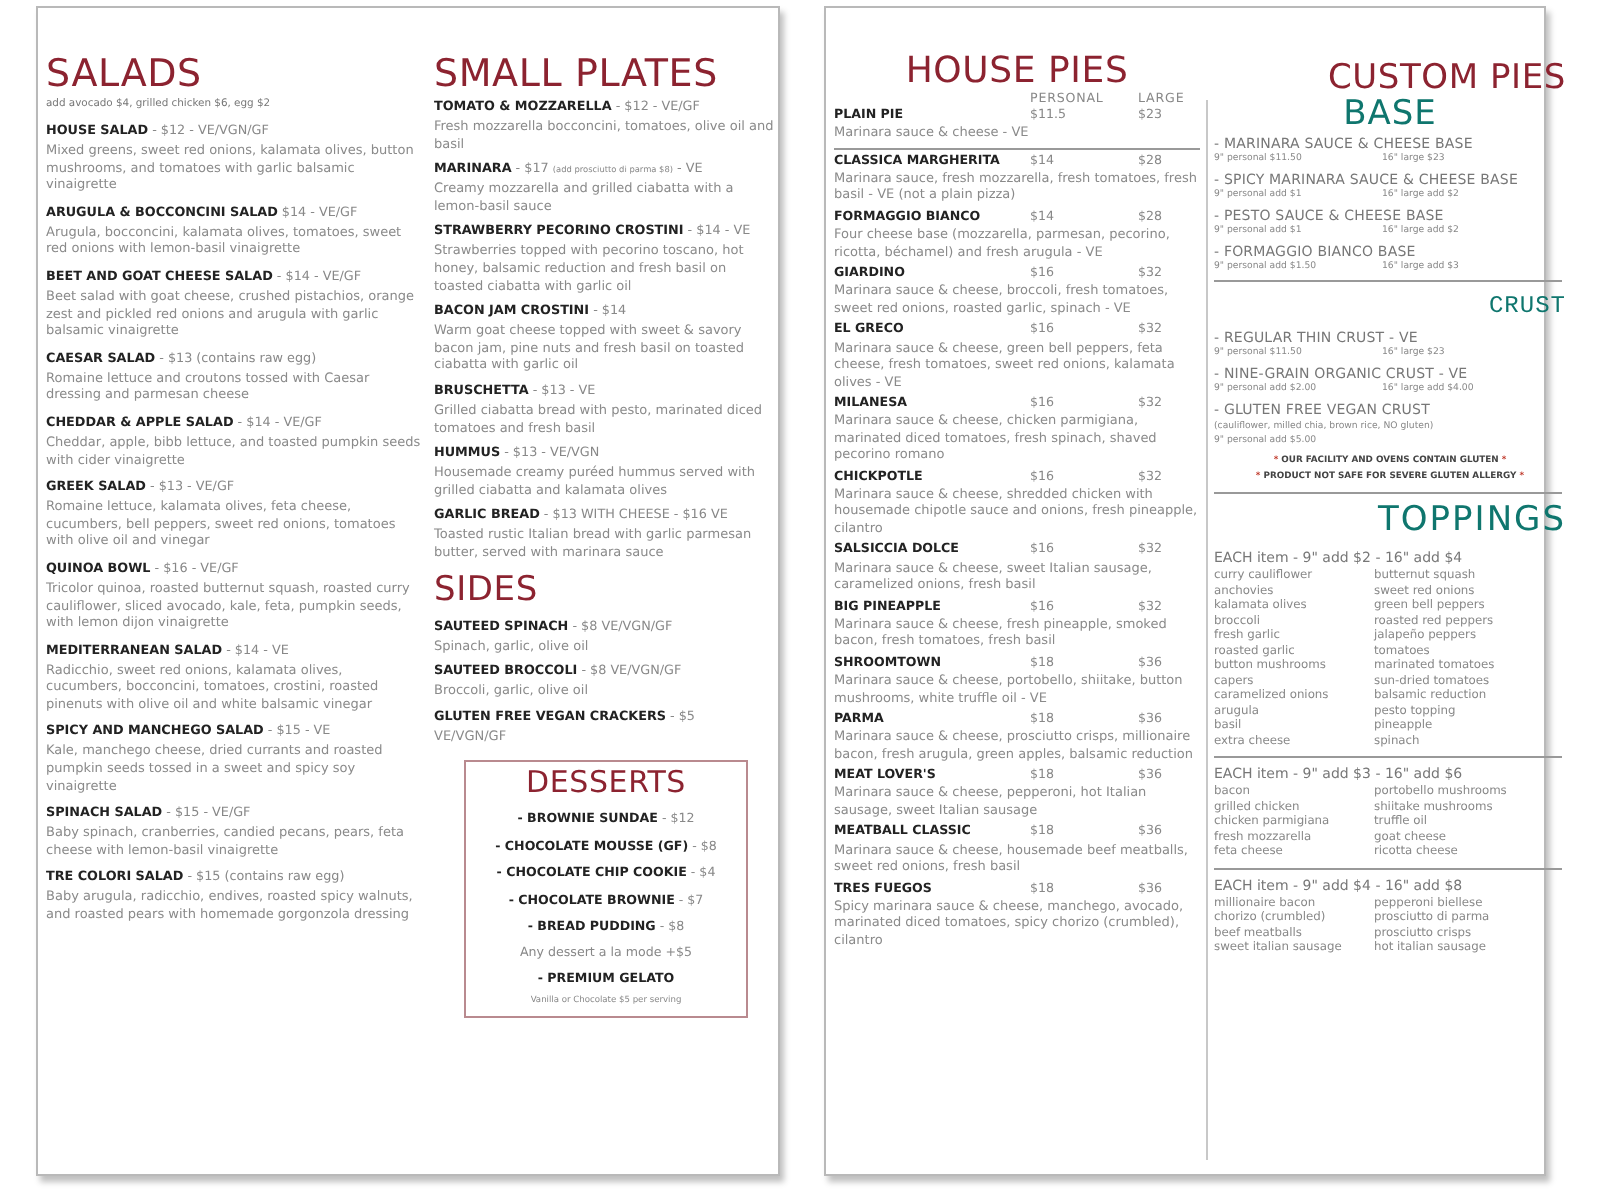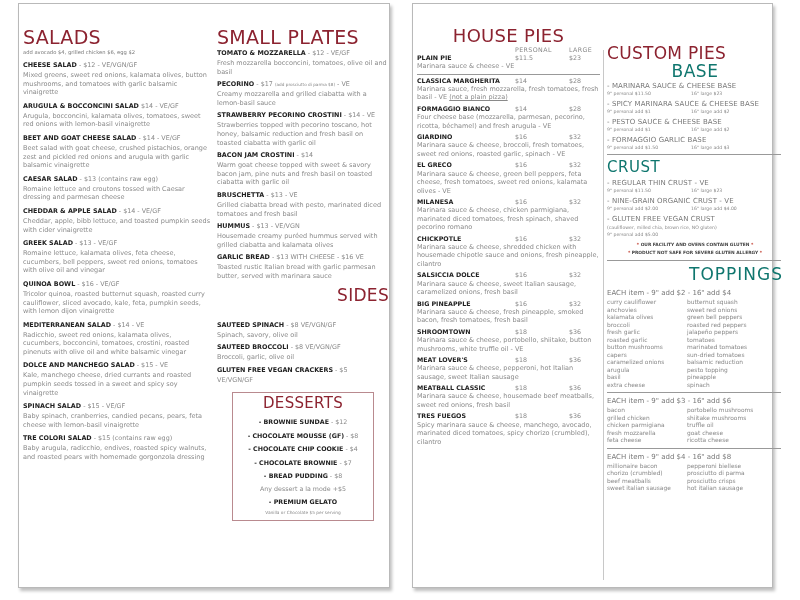--- a/index.html
+++ b/index.html
@@ -25,21 +25,21 @@
   .item { margin-bottom: 5px; }
   .item-head { font-size: 6.4px; line-height: 9px; color: #888; }
   .item-name { font-weight: bold; color: #222; margin-top: 20px; }
   .item-desc { font-size: 6.5px; line-height: 8.6px; color: #8a8a8a; margin-top: 1px; }
   .item-note-small { font-size: 4.2px; color: #888; }
 
   #plates-col { left: 198px; width: 172px; }
   #plates-title { font-size: 19px; margin-top: 6px; line-height: 22px; margin-bottom: 1px; }
   #plates-col .item { margin-bottom: 4px; }
 
-  #sides-title { font-size: 17px; line-height: 20px; margin-top: 1px; margin-bottom: 16px; text-align: right; }
+  #sides-title { font-size: 17px; line-height: 20px; margin-top: 1px; margin-bottom: 4px; }
 
   #desserts-box {
     margin: 8px auto 0 auto; width: 142px;
     border: 1px solid #b98a8f; padding: 2px 4px 4px 4px; text-align: center;
   }
   #desserts-title { font-size: 15px; line-height: 17px; margin-bottom: 3px; }
   .dessert { font-size: 6.3px; line-height: 13.4px; color: #222; font-weight: bold; }
   .dessert .price { font-weight: normal; color: #888; }
   #dessert-alamode { font-size: 6.3px; color: #888; line-height: 13px; }
   #gelato-note { font-size: 4.3px; color: #888; line-height: 7px; }
@@ -48,52 +48,52 @@
   #housepies-col { left: 4px; width: 183px; }
   #housepies-title { font-size: 18px; line-height: 20px; text-align: center; margin-top: 6px; }
   .pie-col-heads { display: flex; font-size: 6.3px; color: #888; letter-spacing: 0.4px; height: 8px; line-height: 8px; }
   .pie-row { display: flex; font-size: 6.3px; line-height: 8.2px; }
   .pie-name { width: 98px; font-weight: bold; color: #222; }
   .pie-p { width: 54px; color: #888; }
   .pie-l { width: 30px; color: #888; }
   .pie-desc { font-size: 6.5px; line-height: 8.5px; color: #8a8a8a; }
   .pie { margin-bottom: 3px; }
   .pie-divider { border-top: 1px solid #999; margin: 2px 0 2px 0; }
-  .underline { text-decoration: underline; }
+  .underline { }
   .hl { background: #fdfbe5; }
 
   #vline { position: absolute; left: 190px; top: 46px; width: 1px; height: 530px; background: #c8c8c8; }
 
   #custom-col { left: 194px; width: 176px; }
-  #custom-title { font-size: 17px; line-height: 18px; text-align: left; margin-top: 24px; }
+  #custom-title { font-size: 17px; line-height: 18px; text-align: right; margin-top: 10px; }
   #base-title { font-size: 17px; line-height: 18px; text-align: center; margin-bottom: 2px; }
   .opt { margin-bottom: 3px; }
   .opt-name { font-size: 7px; color: #777; letter-spacing: 0.1px; line-height: 9px; }
   .opt-prices { display: flex; font-size: 4.6px; color: #888; line-height: 6px; }
   .opt-prices span:first-child { width: 84px; }
   .section-rule { border-top: 1px solid #999; margin: 3px 2px 3px 0; }
-  #crust-title { font-size: 15px; line-height: 19px; text-align: left; margin-bottom: 2px; }
+  #crust-title { font-size: 12px; line-height: 19px; text-align: right; margin-bottom: 2px; font-family: Liberation Mono, monospace; }
   .crust-sub { font-size: 4.6px; color: #888; line-height: 7px; }
   .gluten-warning { font-size: 4.4px; color: #444; font-weight: bold; text-align: center; line-height: 8px; }
   .gluten-warning .star { color: #c0392b; }
   #toppings-title { font-size: 17px; line-height: 20px; text-align: right; margin: 1px 0 4px 0; letter-spacing: 1px; }
   .tier-head { font-size: 7px; color: #777; line-height: 10px; margin-bottom: 1px; }
   .tier-list { display: grid; grid-template-columns: 80px 96px; font-size: 5.9px; color: #888; line-height: 7.5px; }
 </style>
 </head>
 <body>
 
 <div class="page" id="page-left">
 
   <div class="col" id="salads-col">
     <div id="salads-title" class="heading-red">SALADS</div>
     <div id="salads-note">add avocado $4, grilled chicken $6, egg $2</div>
     <div id="salads-list">
         <div class="item">
-          <div class="item-head"><span class="item-name">CHEESE SALAD</span><span> - $12 - VE/VGN/GF</span></div>
+          <div class="item-head"><span class="item-name">HOUSE SALAD</span><span> - $12 - VE/VGN/GF</span></div>
           <div class="item-desc">Mixed greens, sweet red onions, kalamata olives, button mushrooms, and tomatoes with garlic balsamic vinaigrette</div>
         </div>
         <div class="item">
           <div class="item-head"><span class="item-name">ARUGULA &amp; BOCCONCINI SALAD</span><span> $14 - VE/GF</span></div>
           <div class="item-desc">Arugula, bocconcini, kalamata olives, tomatoes, sweet red onions with lemon-basil vinaigrette</div>
         </div>
         <div class="item">
           <div class="item-head"><span class="item-name">BEET AND GOAT CHEESE SALAD</span><span> - $14 - VE/GF</span></div>
           <div class="item-desc">Beet salad with goat cheese, crushed pistachios, orange zest and pickled red onions and arugula with garlic balsamic vinaigrette</div>
         </div>
@@ -111,21 +111,21 @@
         </div>
         <div class="item">
           <div class="item-head"><span class="item-name">QUINOA BOWL</span><span> - $16 - VE/GF</span></div>
           <div class="item-desc">Tricolor quinoa, roasted butternut squash, roasted curry cauliflower, sliced avocado, kale, feta, pumpkin seeds, with lemon dijon vinaigrette</div>
         </div>
         <div class="item">
           <div class="item-head"><span class="item-name">MEDITERRANEAN SALAD</span><span> - $14 - VE</span></div>
           <div class="item-desc">Radicchio, sweet red onions, kalamata olives, cucumbers, bocconcini, tomatoes, crostini, roasted pinenuts with olive oil and white balsamic vinegar</div>
         </div>
         <div class="item">
-          <div class="item-head"><span class="item-name">DOLCE AND MANCHEGO SALAD</span><span> - $15 - VE</span></div>
+          <div class="item-head"><span class="item-name">SPICY AND MANCHEGO SALAD</span><span> - $15 - VE</span></div>
           <div class="item-desc">Kale, manchego cheese, dried currants and roasted pumpkin seeds tossed in a sweet and spicy soy vinaigrette</div>
         </div>
         <div class="item">
           <div class="item-head"><span class="item-name">SPINACH SALAD</span><span> - $15 - VE/GF</span></div>
           <div class="item-desc">Baby spinach, cranberries, candied pecans, pears, feta cheese with lemon-basil vinaigrette</div>
         </div>
         <div class="item">
           <div class="item-head"><span class="item-name">TRE COLORI SALAD</span><span> - $15 (contains raw egg)</span></div>
           <div class="item-desc">Baby arugula, radicchio, endives, roasted spicy walnuts, and roasted pears with homemade gorgonzola dressing</div>
         </div>
@@ -133,21 +133,21 @@
   </div>
 
   <div class="col" id="plates-col">
     <div id="plates-title" class="heading-red">SMALL PLATES</div>
     <div id="plates-list">
         <div class="item">
           <div class="item-head"><span class="item-name">TOMATO &amp; MOZZARELLA</span><span> - $12 - VE/GF</span><span class="item-note-small"></span><span></span></div>
           <div class="item-desc">Fresh mozzarella bocconcini, tomatoes, olive oil and basil</div>
         </div>
         <div class="item">
-          <div class="item-head"><span class="item-name">PECORINO</span><span> - $17 </span><span class="item-note-small">(add prosciutto di parma $8)</span><span> - VE</span></div>
+          <div class="item-head"><span class="item-name">MARINARA</span><span> - $17 </span><span class="item-note-small">(add prosciutto di parma $8)</span><span> - VE</span></div>
           <div class="item-desc">Creamy mozzarella and grilled ciabatta with a lemon-basil sauce</div>
         </div>
         <div class="item">
           <div class="item-head"><span class="item-name">STRAWBERRY PECORINO CROSTINI</span><span> - $14 - VE</span><span class="item-note-small"></span><span></span></div>
           <div class="item-desc">Strawberries topped with pecorino toscano, hot honey, balsamic reduction and fresh basil on toasted ciabatta with garlic oil</div>
         </div>
         <div class="item">
           <div class="item-head"><span class="item-name">BACON JAM CROSTINI</span><span> - $14</span><span class="item-note-small"></span><span></span></div>
           <div class="item-desc">Warm goat cheese topped with sweet &amp; savory bacon jam, pine nuts and fresh basil on toasted ciabatta with garlic oil</div>
         </div>
@@ -162,21 +162,21 @@
         <div class="item">
           <div class="item-head"><span class="item-name">GARLIC BREAD</span><span> - $13 WITH CHEESE - $16 VE</span><span class="item-note-small"></span><span></span></div>
           <div class="item-desc">Toasted rustic Italian bread with garlic parmesan butter, served with marinara sauce</div>
         </div>
       </div>
 
     <div id="sides-title" class="heading-red">SIDES</div>
     <div id="sides-list">
         <div class="item">
           <div class="item-head"><span class="item-name">SAUTEED SPINACH</span><span> - $8 VE/VGN/GF</span></div>
-          <div class="item-desc">Spinach, savory, olive oil</div>
+          <div class="item-desc">Spinach, garlic, olive oil</div>
         </div>
         <div class="item">
           <div class="item-head"><span class="item-name">SAUTEED BROCCOLI</span><span> - $8 VE/VGN/GF</span></div>
           <div class="item-desc">Broccoli, garlic, olive oil</div>
         </div>
         <div class="item">
           <div class="item-head"><span class="item-name">GLUTEN FREE VEGAN CRACKERS</span><span> - $5</span></div>
           <div class="item-desc">VE/VGN/GF</div>
         </div>
       </div>
@@ -283,20 +283,28 @@
         <div class="pie">
           <div class="pie-row">
             <span class="pie-name">SHROOMTOWN</span>
             <span class="pie-p">$18</span>
             <span class="pie-l">$36</span>
           </div>
           <div class="pie-desc"><span>Marinara sauce &amp; cheese, portobello, shiitake, button mushrooms, white truffle oil - VE</span><span class="underline"></span></div>
         </div>
         <div class="pie">
           <div class="pie-row">
+            <span class="pie-name">PARMA</span>
+            <span class="pie-p">$18</span>
+            <span class="pie-l">$36</span>
+          </div>
+          <div class="pie-desc"><span>Marinara sauce &amp; cheese, prosciutto crisps, millionaire bacon, fresh arugula, green apples, balsamic reduction</span><span class="underline"></span></div>
+        </div>
+        <div class="pie">
+          <div class="pie-row">
             <span class="pie-name">MEAT LOVER'S</span>
             <span class="pie-p">$18</span>
             <span class="pie-l">$36</span>
           </div>
           <div class="pie-desc"><span>Marinara sauce &amp; cheese, pepperoni, hot Italian sausage, sweet Italian sausage</span><span class="underline"></span></div>
         </div>
         <div class="pie">
           <div class="pie-row">
             <span class="pie-name">MEATBALL CLASSIC</span>
             <span class="pie-p">$18</span>
@@ -336,21 +344,21 @@
           </div>
         </div>
         <div class="opt">
           <div class="opt-name">- PESTO SAUCE &amp; CHEESE BASE</div>
           <div class="opt-prices">
             <span>9" personal add $1</span>
             <span>16" large add $2</span>
           </div>
         </div>
         <div class="opt">
-          <div class="opt-name">- FORMAGGIO GARLIC BASE</div>
+          <div class="opt-name">- FORMAGGIO BIANCO BASE</div>
           <div class="opt-prices">
             <span>9" personal add $1.50</span>
             <span>16" large add $3</span>
           </div>
         </div>
       </div>
 
     <div class="section-rule"></div>
 
     <div id="crust-title" class="heading-black">CRUST</div>

